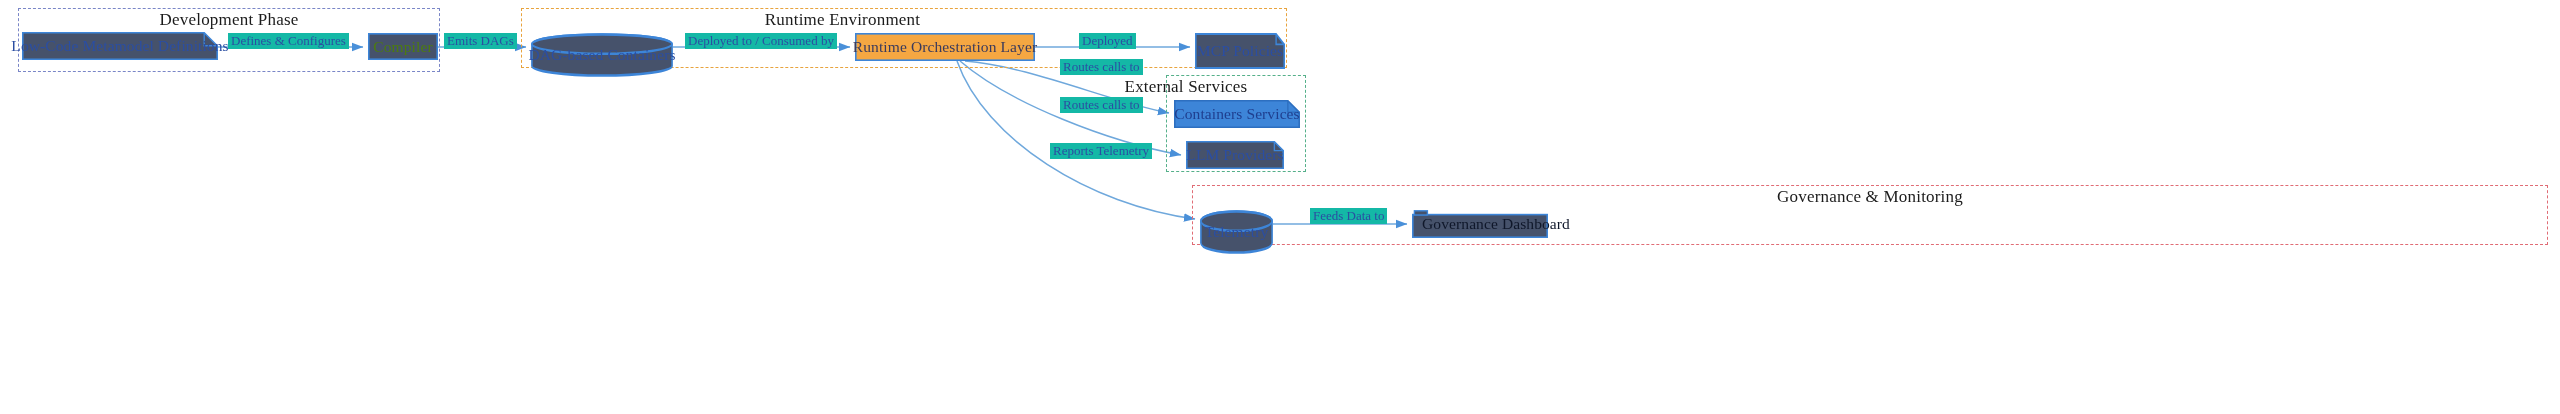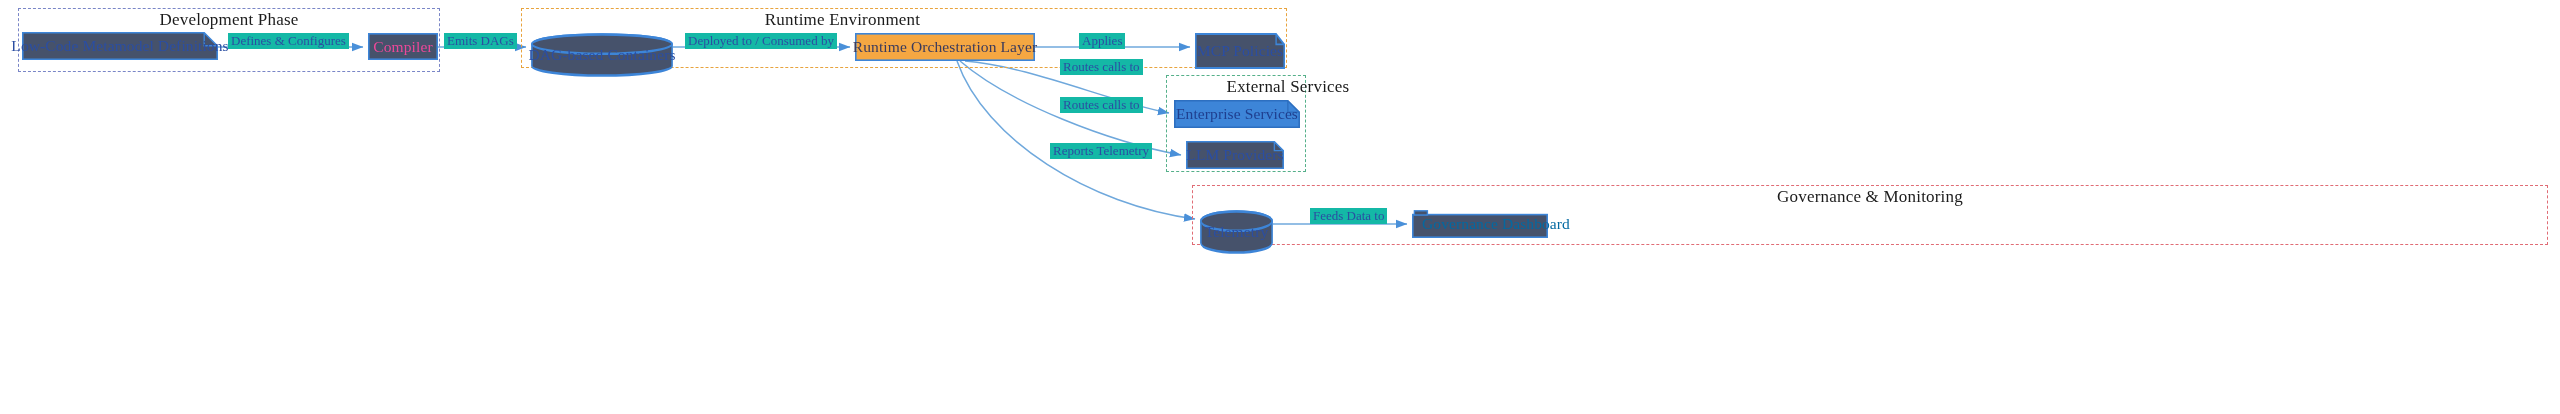--- a/index.html
+++ b/index.html
@@ -43,37 +43,37 @@
         <path d="M1273,224 L1407,224" fill="none" stroke="#6fa8dc" stroke-width="1.5" marker-end="url(#arrow)"></path>
       </g>
   </svg>
 
   <div id="clusters">
       <div class="cluster" style="left: 18px; top: 8px; width: 422px; height: 64px; border: 1.6px dashed rgb(122, 134, 199);"></div>
       <div class="cluster-title" style="left: 18px; top: 10px; width: 422px;">Development Phase</div>
       <div class="cluster" style="left: 521px; top: 8px; width: 766px; height: 60px; border: 1.6px dashed rgb(232, 163, 61);"></div>
       <div class="cluster-title" style="left: 521px; top: 10px; width: 643px;">Runtime Environment</div>
       <div class="cluster" style="left: 1166px; top: 75px; width: 140px; height: 97px; border: 1.6px dashed rgb(85, 176, 138);"></div>
-      <div class="cluster-title" style="left: 1218px; top: 77px; width: 140px;">External Services</div>
+      <div class="cluster-title" style="left: 1116px; top: 77px; width: 140px;">External Services</div>
       <div class="cluster" style="left: 1192px; top: 185px; width: 1356px; height: 60px; border: 1.6px dashed rgb(224, 108, 117);"></div>
       <div class="cluster-title" style="left: 1192px; top: 187px; width: 1356px;">Governance &amp; Monitoring</div>
     </div>
   <div id="nodes">
       <div class="node" style="left: 22px; top: 32px; width: 196px; height: 28px;">
         <svg class="shape" viewBox="0 0 196 28" preserveAspectRatio="none">
           <path d="M0.8,0.8 L182.2,0.8 L195.2,13.8 L195.2,27.2 L0.8,27.2 Z" fill="#46526b" stroke="#3d85d8" stroke-width="1.6"></path>
           <path d="M182.2,0.8 L182.2,13.8 L195.2,13.8" fill="none" stroke="#3d85d8" stroke-width="1.4"></path>
         </svg>
         <span class="lbl" style="color: rgb(43, 78, 162); font-family: Liberation Serif, serif;">Low-Code Metamodel Definitions</span>
       </div>
       <div class="node" style="left: 368px; top: 33px; width: 70px; height: 27px;">
         <svg class="shape" viewBox="0 0 70 27" preserveAspectRatio="none">
           <rect x="0.8" y="0.8" width="68.4" height="25.4" fill="#46526b" stroke="#3d85d8" stroke-width="1.6"></rect>
         </svg>
-        <span class="lbl" style="color: #ec4899; text-align: center;">Compiler</span>
+        <span class="lbl" style="color: #4d7c0f; text-align: center;">Compiler</span>
       </div>
       <div class="node" style="left: 531px; top: 33px; width: 142px; height: 44px;">
         <svg class="shape" viewBox="0 0 142 28" preserveAspectRatio="none">
           <path d="M0.9,7.0600000000000005 a70.1,6.16 0 0,1 140.2,0
          L141.1,20.94 a70.1,6.16 0 0,1 -140.2,0 Z" fill="#46526b" stroke="#3d85d8" stroke-width="1.6"></path>
           <ellipse cx="71" cy="7.0600000000000005" rx="70.1" ry="6.16" fill="#46526b" stroke="#3d85d8" stroke-width="1.6"></ellipse>
         </svg>
         <span class="lbl" style="color: rgb(43, 78, 162);">DAG-based Containers</span>
       </div>
       <div class="node" style="left: 855px; top: 33px; width: 180px; height: 28px;">
@@ -87,21 +87,21 @@
           <path d="M0.8,0.8 L81.10000000000001,0.8 L89.2,8.9 L89.2,27.2 L0.8,27.2 Z" fill="#46526b" stroke="#3d85d8" stroke-width="1.6"></path>
           <path d="M81.10000000000001,0.8 L81.10000000000001,8.9 L89.2,8.9" fill="none" stroke="#3d85d8" stroke-width="1.4"></path>
         </svg>
         <span class="lbl" style="color: rgb(43, 78, 162);">MCP Policies</span>
       </div>
       <div class="node" style="left: 1174px; top: 100px; width: 126px; height: 28px;">
         <svg class="shape" viewBox="0 0 126 28" preserveAspectRatio="none">
           <path d="M0.8,0.8 L113.86,0.8 L125.2,12.14 L125.2,27.2 L0.8,27.2 Z" fill="#3d85d8" stroke="#2d6fc0" stroke-width="1.6"></path>
           <path d="M113.86,0.8 L113.86,12.14 L125.2,12.14" fill="none" stroke="#2d6fc0" stroke-width="1.4"></path>
         </svg>
-        <span class="lbl" style="color: rgb(31, 63, 143);">Enterprise Services</span>
+        <span class="lbl" style="color: rgb(31, 63, 143);">Containers Services</span>
       </div>
       <div class="node" style="left: 1186px; top: 141px; width: 98px; height: 28px;">
         <svg class="shape" viewBox="0 0 98 28" preserveAspectRatio="none">
           <path d="M0.8,0.8 L88.38000000000001,0.8 L97.2,9.620000000000001 L97.2,27.2 L0.8,27.2 Z" fill="#46526b" stroke="#3d85d8" stroke-width="1.6"></path>
           <path d="M88.38000000000001,0.8 L88.38000000000001,9.620000000000001 L97.2,9.620000000000001" fill="none" stroke="#3d85d8" stroke-width="1.4"></path>
         </svg>
         <span class="lbl" style="color: rgb(43, 78, 162);">LLM Providers</span>
       </div>
       <div class="node" style="left: 1200px; top: 210px; width: 73px; height: 44px;">
         <svg class="shape" viewBox="0 0 73 28" preserveAspectRatio="none">
@@ -109,27 +109,27 @@
          L72.1,20.94 a35.6,6.16 0 0,1 -71.2,0 Z" fill="#46526b" stroke="#3d85d8" stroke-width="1.6"></path>
           <ellipse cx="36.5" cy="7.0600000000000005" rx="35.6" ry="6.16" fill="#46526b" stroke="#3d85d8" stroke-width="1.6"></ellipse>
         </svg>
         <span class="lbl" style="color: rgb(43, 78, 162);">Telemetry</span>
       </div>
       <div class="node" style="left: 1412px; top: 210px; width: 136px; height: 28px;">
         <svg class="shape" viewBox="0 0 136 28" preserveAspectRatio="none">
           <rect x="0.8" y="4.6" width="134.4" height="22.6" fill="#46526b" stroke="#3d85d8" stroke-width="1.6"></rect>
           <rect x="2.4" y="0.8" width="13" height="4.2" fill="#46526b" stroke="#3d85d8" stroke-width="1.4"></rect>
         </svg>
-        <span class="lbl" style="color: #0369a1; margin-left: 32px;">Governance Dashboard</span>
+        <span class="lbl" style="color: #0f172a; margin-left: 32px;">Governance Dashboard</span>
       </div>
     </div>
   <div id="edge-labels">
       <div class="edge-label" style="left: 228px; top: 33px;">Defines &amp; Configures</div>
       <div class="edge-label" style="left: 444px; top: 33px;">Emits DAGs</div>
       <div class="edge-label" style="left: 685px; top: 33px;">Deployed to / Consumed by</div>
-      <div class="edge-label" style="left: 1079px; top: 33px;">Applies</div>
+      <div class="edge-label" style="left: 1079px; top: 33px;">Deployed</div>
       <div class="edge-label" style="left: 1060px; top: 59px;">Routes calls to</div>
       <div class="edge-label" style="left: 1060px; top: 97px;">Routes calls to</div>
       <div class="edge-label" style="left: 1050px; top: 143px;">Reports Telemetry</div>
       <div class="edge-label" style="left: 1310px; top: 208px;">Feeds Data to</div>
     </div>
 
 </div>
 
 </body></html>

